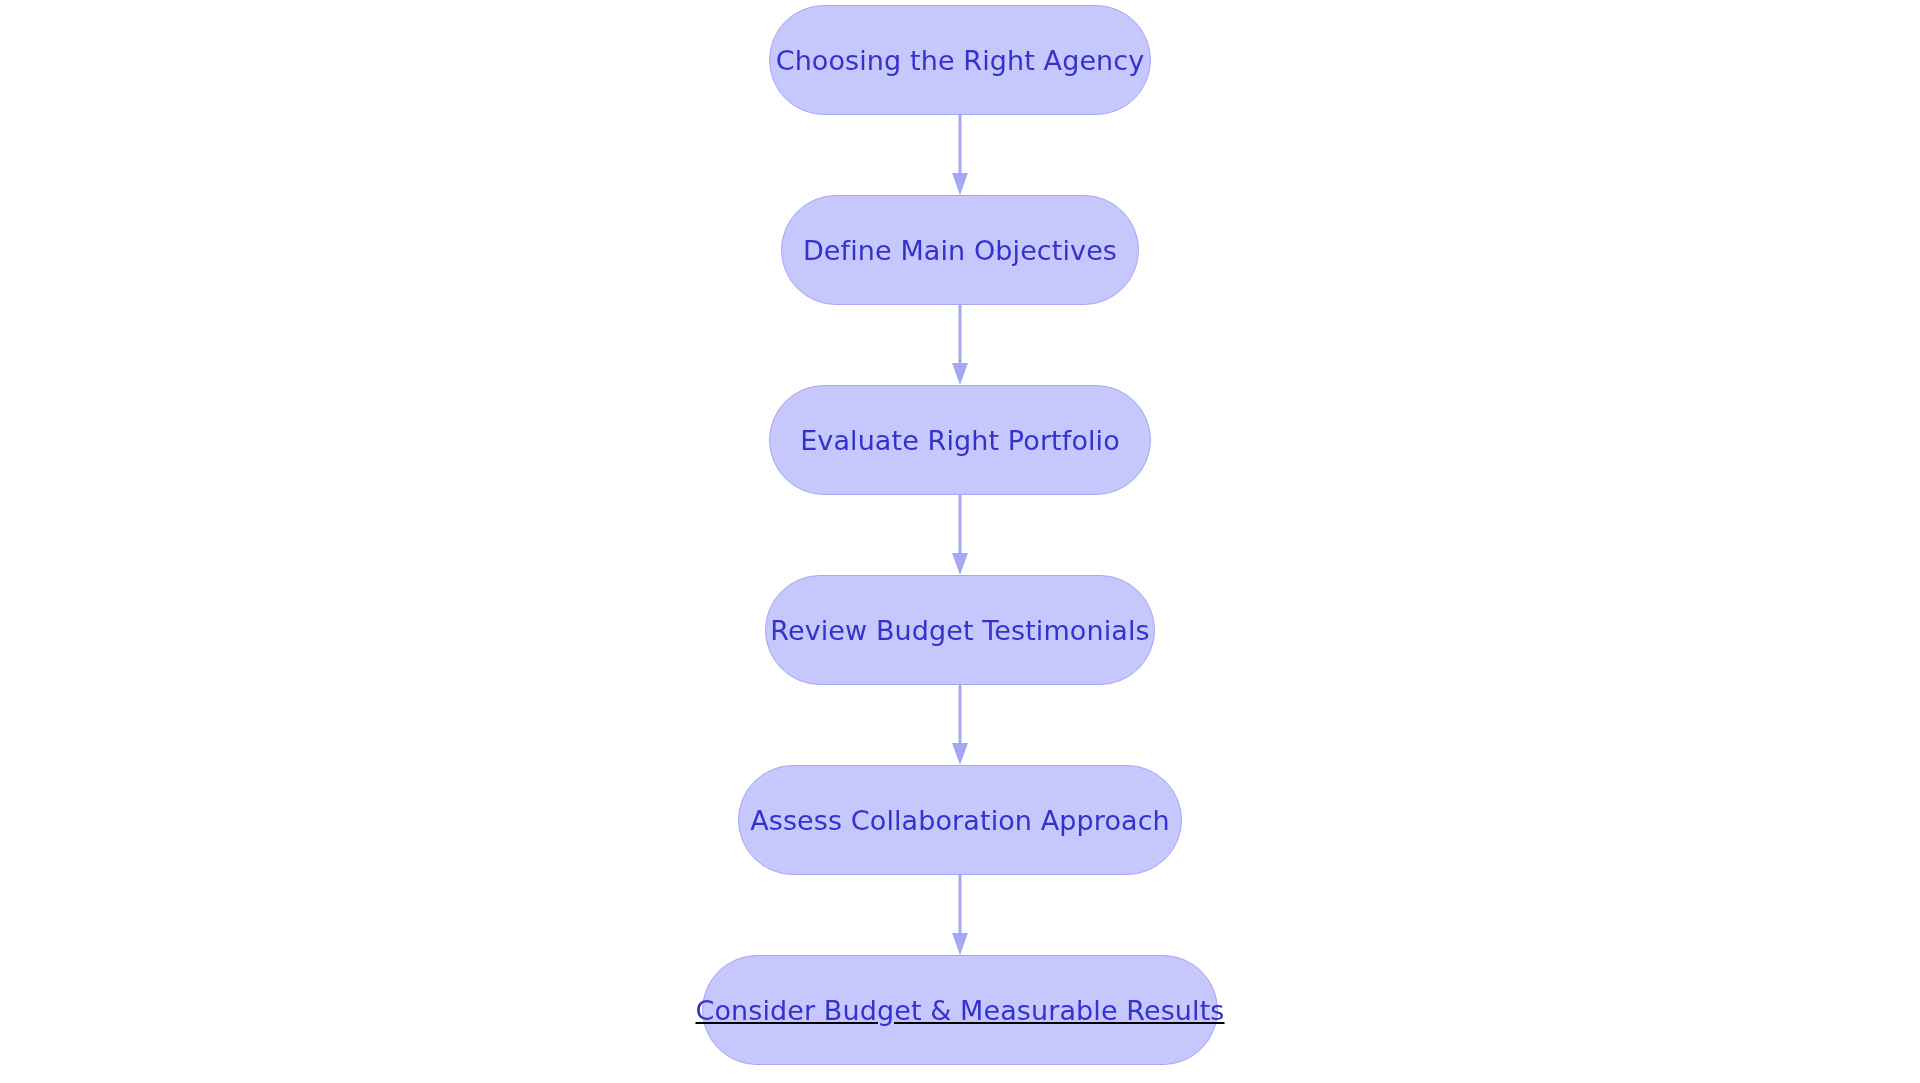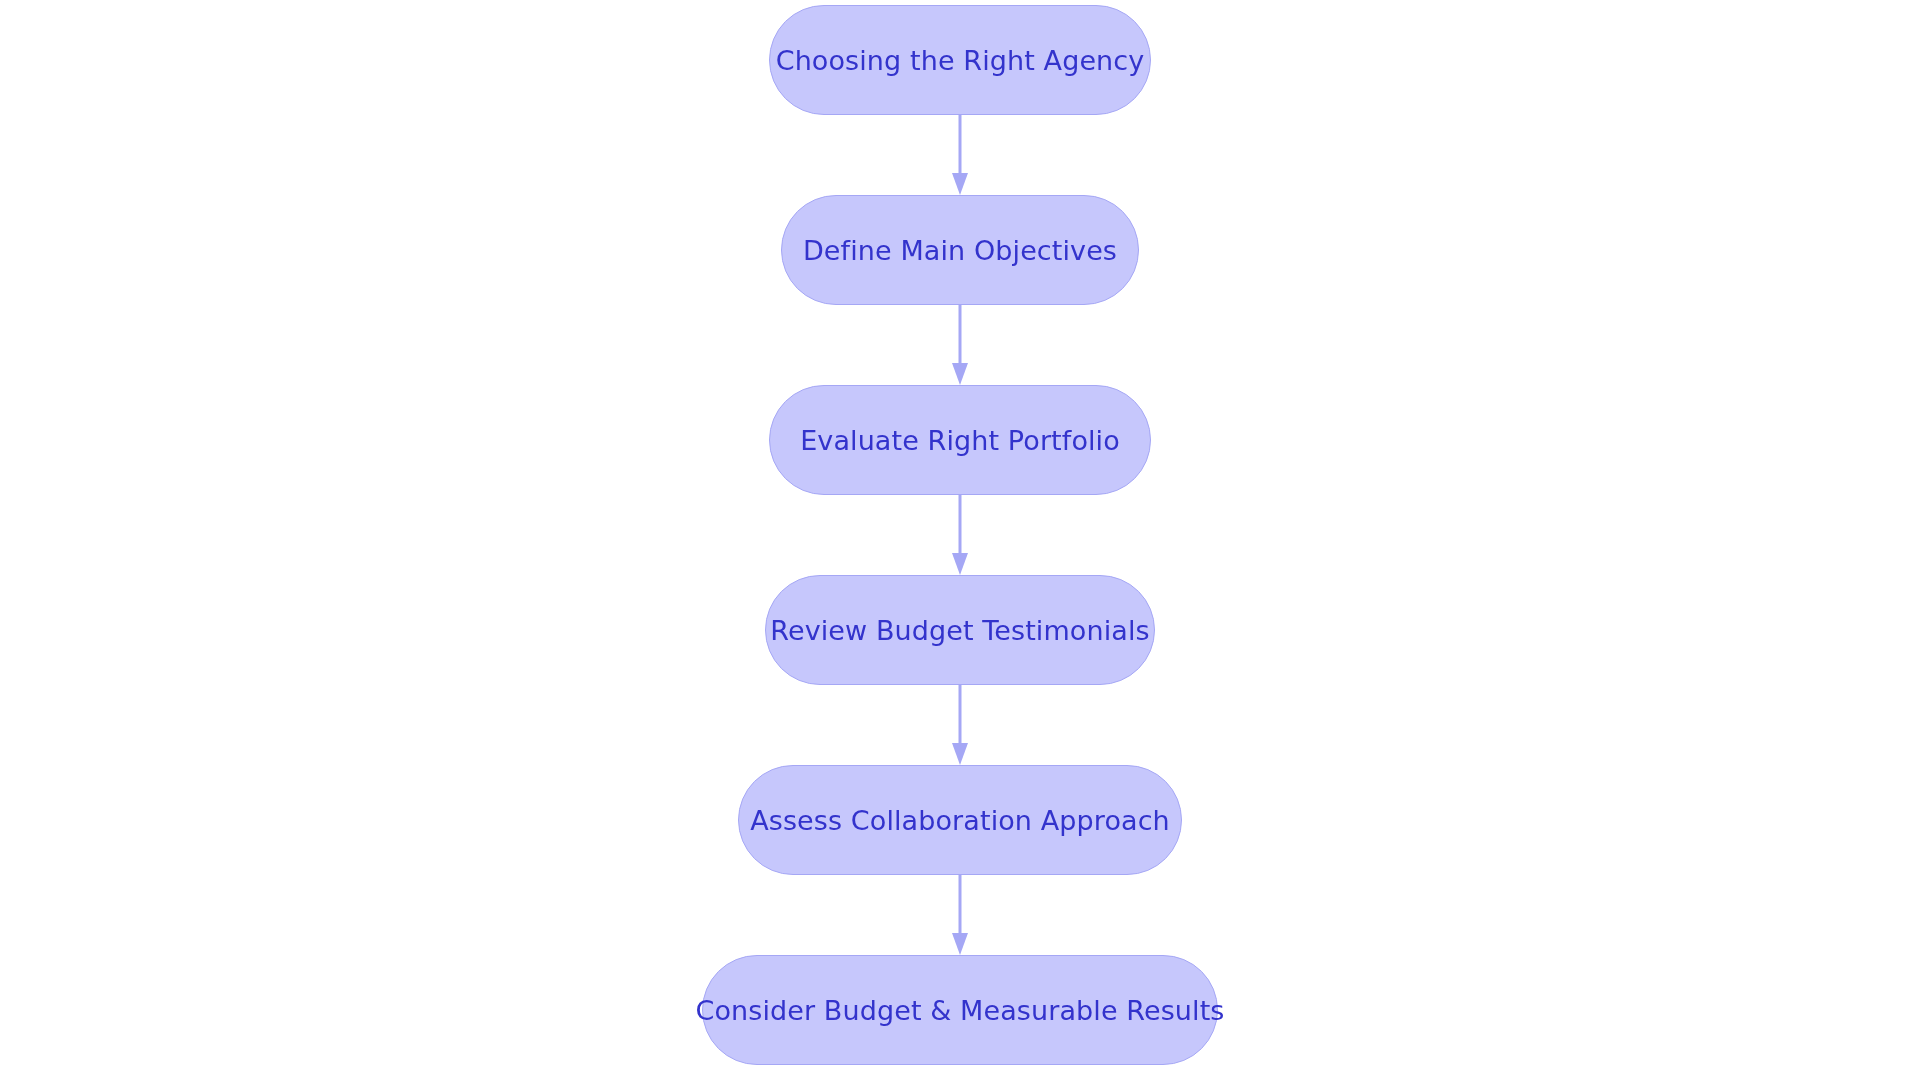--- a/index.html
+++ b/index.html
@@ -123,18 +123,18 @@
       <span class="flow-node-label">Assess Collaboration Approach</span>
     </div>
 
     <div class="flow-connector">
       <svg viewBox="0 0 24 80" xmlns="http://www.w3.org/2000/svg" aria-hidden="true">
         <line x1="12" y1="0" x2="12" y2="62" stroke="#a5a7f5" stroke-width="3"></line>
         <polygon points="4,58 20,58 12,80" fill="#a5a7f5"></polygon>
       </svg>
     </div>
 
-    <div class="flow-node" style="width:516px;">
+    <div class="flow-node" style="width:516px;text-decoration:underline;">
       <span class="flow-node-label">Consider Budget &amp; Measurable Results</span>
     </div>
 
   </div>
 </div>
 
 </body></html>

